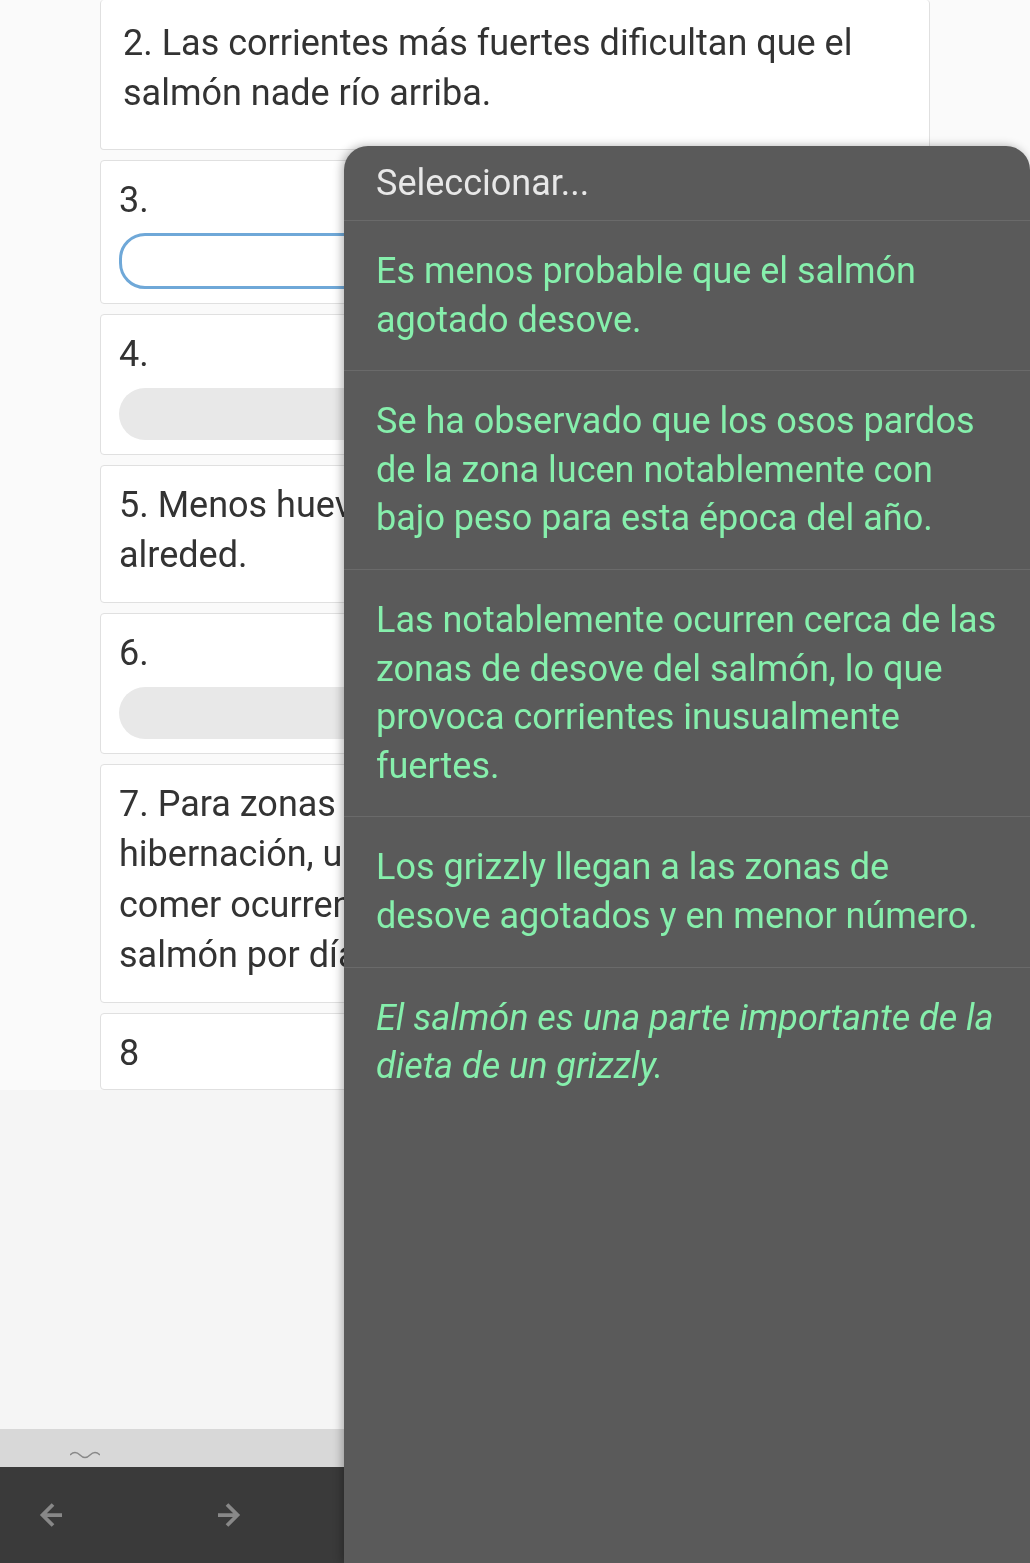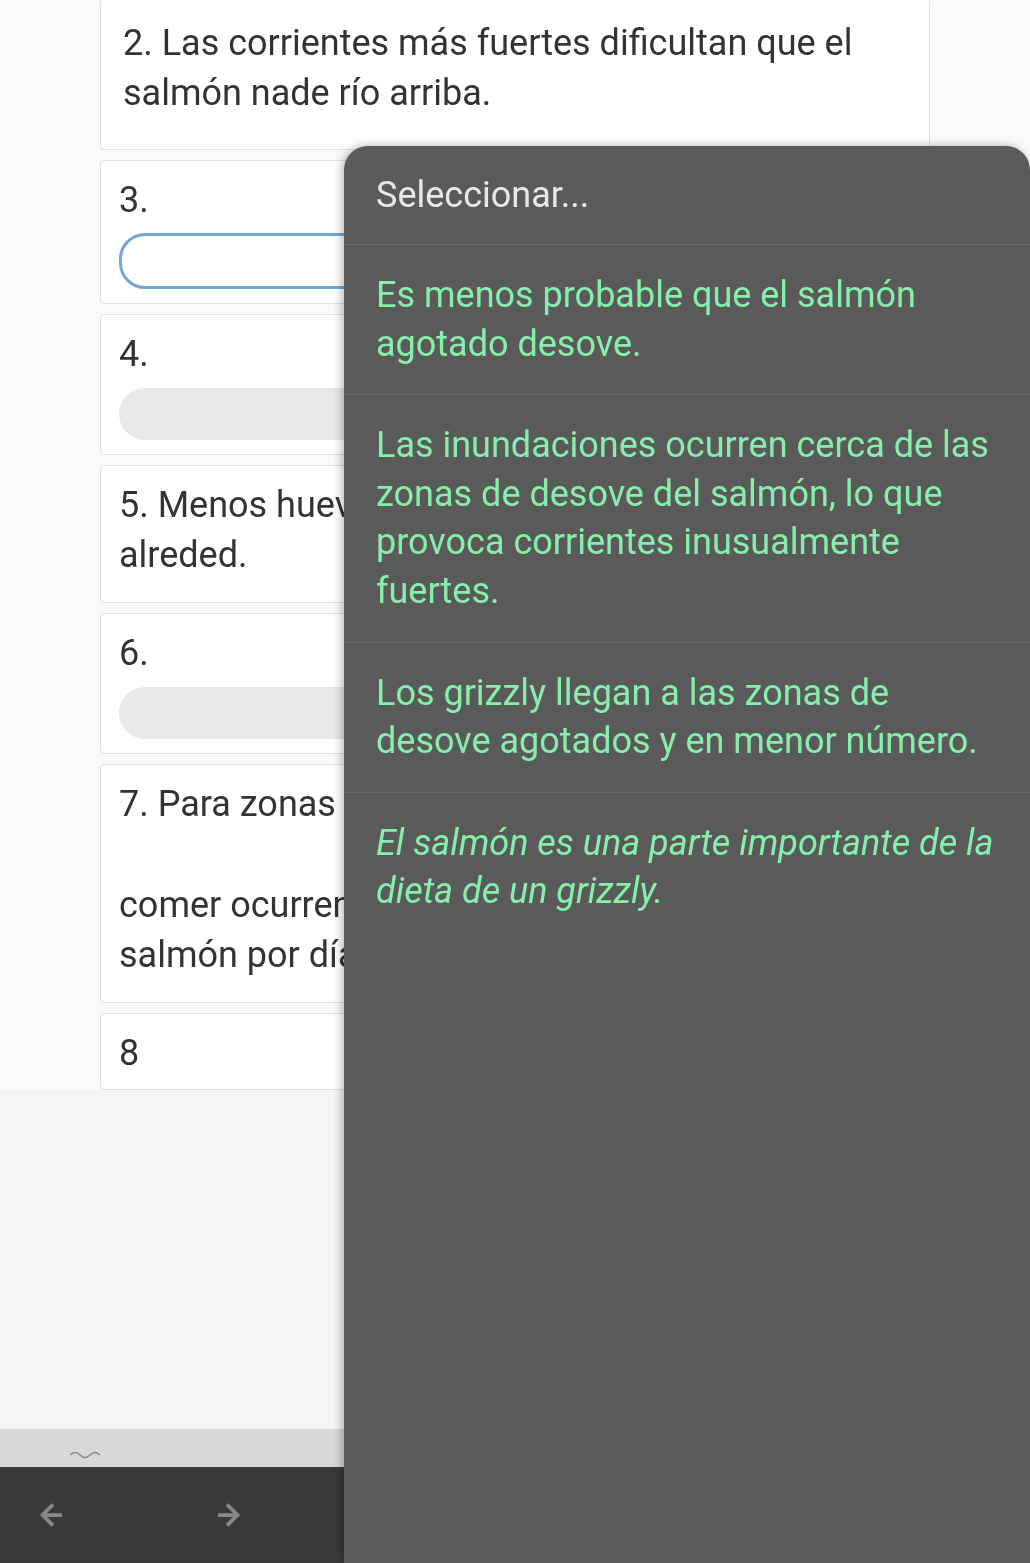--- a/index.html
+++ b/index.html
@@ -91,21 +91,21 @@
       top: 146px;
       left: 344px;
       right: 0;
       bottom: 0;
       background: #5a5a5a;
       border-radius: 24px 24px 0 0;
       overflow: hidden;
       box-shadow: -2px 0 10px rgba(0,0,0,0.3);
     }
     .dropdown-header {
-      padding: 28px 32px;
+      padding: 16px 32px;
       font-size: 36px;
       color: #e8e8e8;
       border-bottom: 1px solid #6a6a6a;
     }
     .dropdown-option {
       padding: 26px 32px;
       font-size: 36px;
       color: #86efac;
       line-height: 1.35;
       border-bottom: 1px solid #6a6a6a;
@@ -156,21 +156,21 @@
 
   <div class="item-card">
     <div class="item-label">6.</div>
     <div class="dropdown-pill"></div>
   </div>
 
   <div class="item-card">
     <div class="item-label">
       <span>7.</span>
       <span>Para zonas</span><br>
-      <br>
+      <span>hibernación, u</span><br>
       <span>comer ocurren</span><br>
       <span>salmón por día</span>
     </div>
   </div>
 
   <div class="item-card" style="padding-bottom:2px;">
     <div class="item-label">8</div>
   </div>
 
 </div>
@@ -190,16 +190,17 @@
   <div class="nav-arrow">
     <svg viewBox="0 0 24 24">
       <path d="M10 5 L17 12 L10 19 M17 12 L4 12"></path>
     </svg>
   </div>
 </div>
 
 <div class="dropdown-overlay">
   <div class="dropdown-header">Seleccionar...</div>
   <div class="dropdown-option">Es menos probable que el salmón agotado desove.</div>
-  <div class="dropdown-option">Las inundaciones ocurren cerca de las zonas de desove del salmón, lo que provoca corrientes inusualmente fuertes.</div>
+  <div class="dropdown-option">Se ha observado que los osos pardos de la zona lucen notablemente con bajo peso para esta época del año.</div>
+  <div class="dropdown-option">Las notablemente ocurren cerca de las zonas de desove del salmón, lo que provoca corrientes inusualmente fuertes.</div>
   <div class="dropdown-option">Los grizzly llegan a las zonas de desove agotados y en menor número.</div>
   <div class="dropdown-option">El salmón es una parte importante de la dieta de un grizzly.</div>
 </div>
 
 </body></html>

